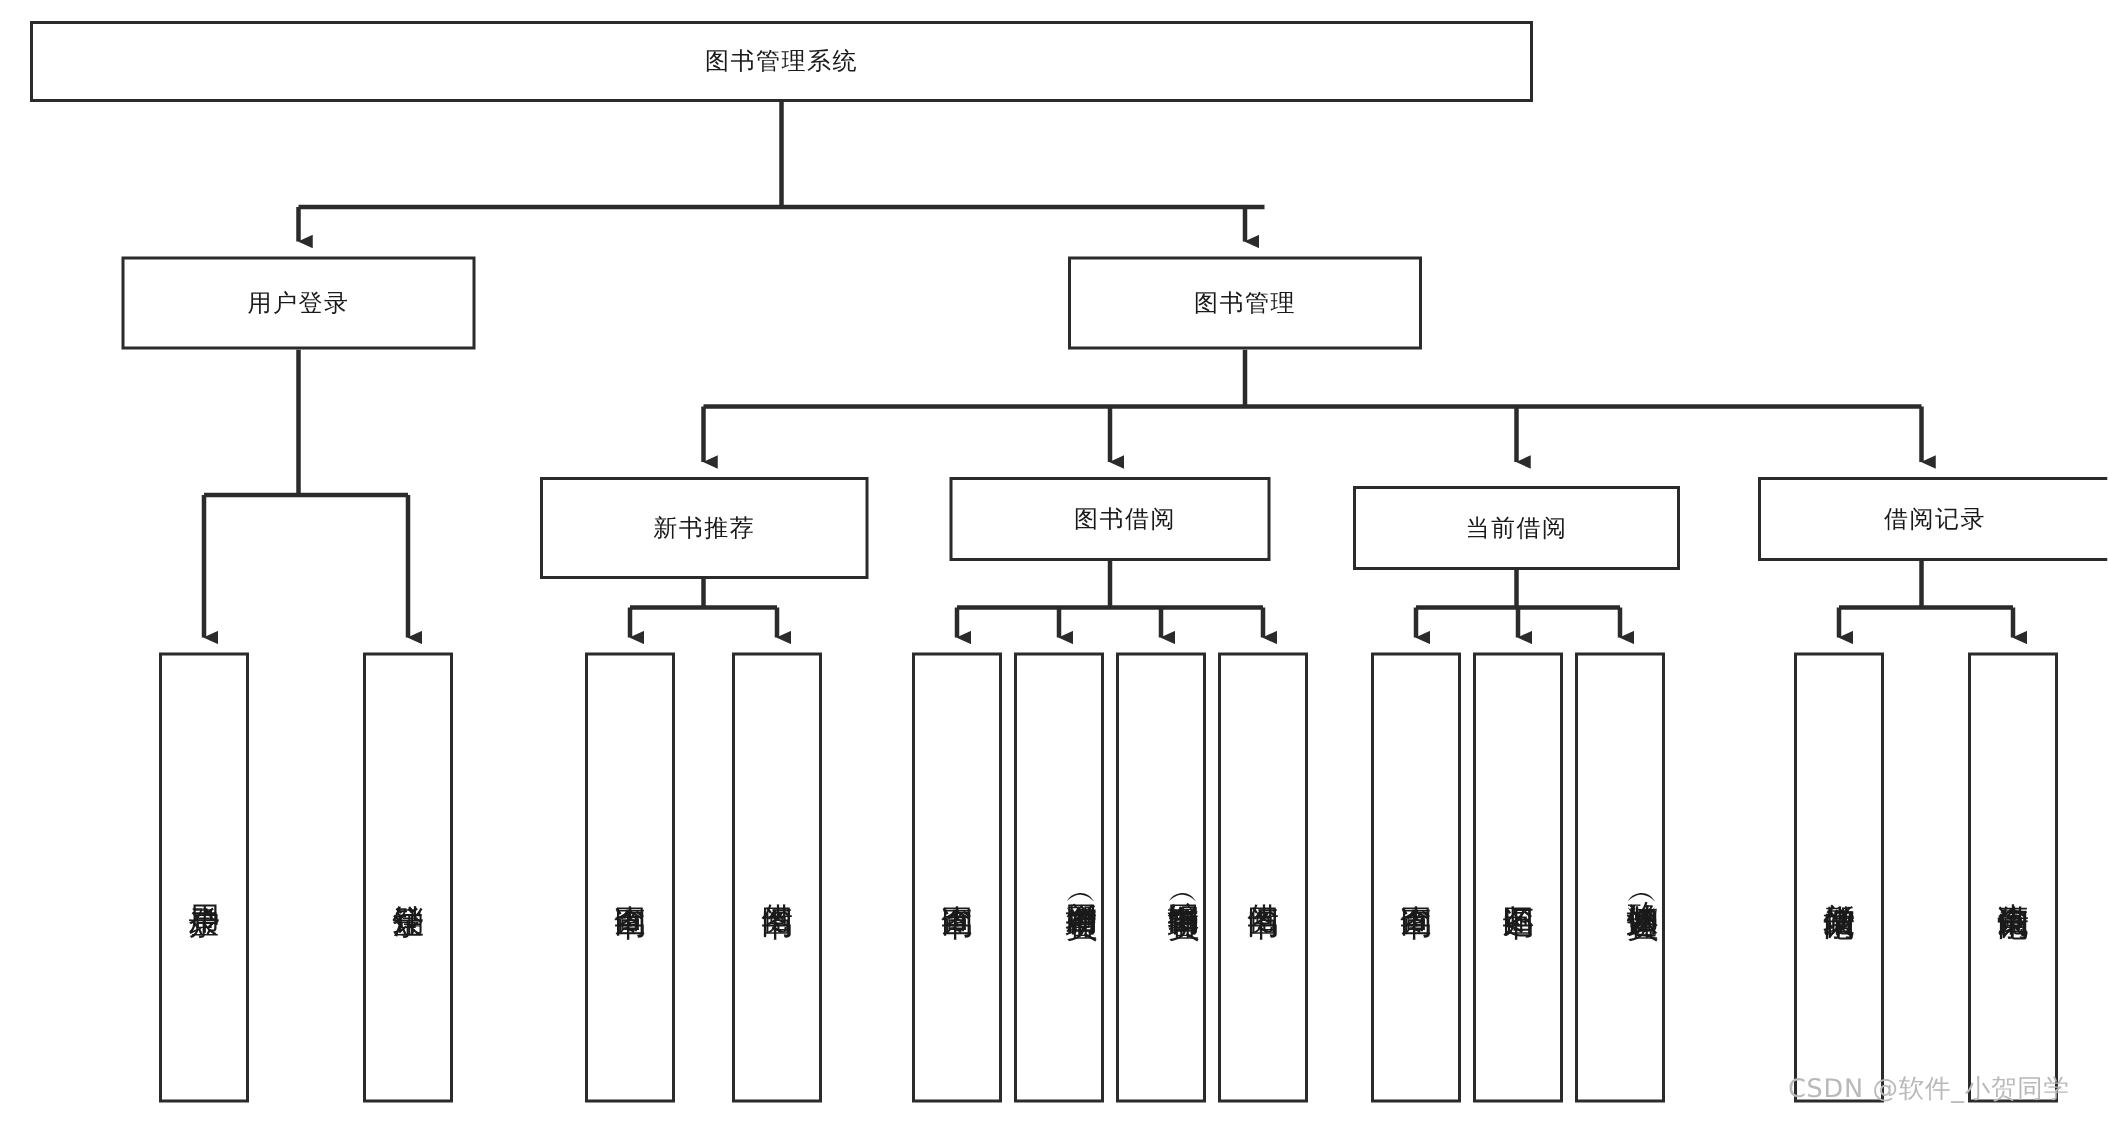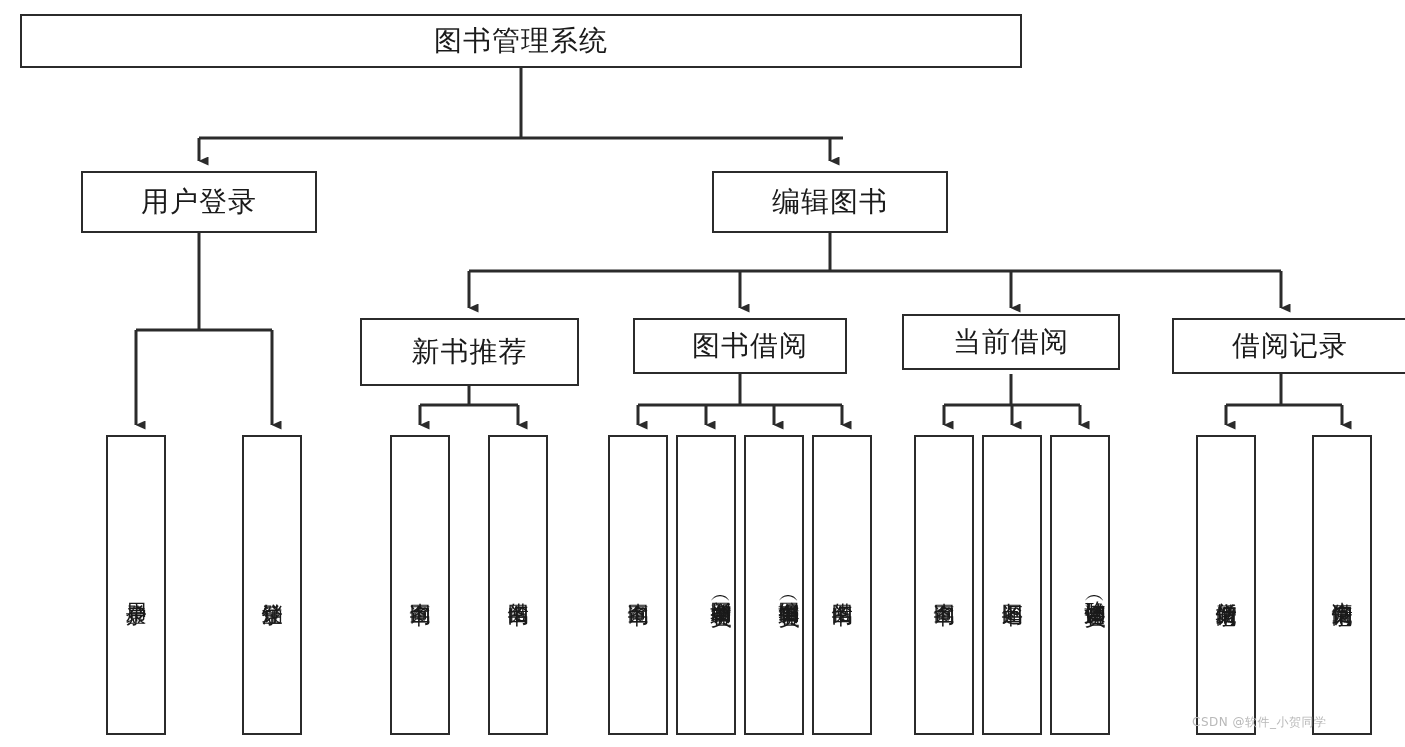--- a/index.html
+++ b/index.html
@@ -29,42 +29,42 @@
     position: absolute;
     box-sizing: border-box;
     background: #ffffff;
     border: 2px solid #2b2b2b;
     display: flex;
     align-items: center;
     justify-content: center;
     color: #1a1a1a;
   }
   .node.horiz {
-    font-size: 28px;
+    font-size: 16px;
     letter-spacing: 1px;
     line-height: 1.2;
     text-align: right;
   }
   .node.vert {
     font-size: 21px;
     line-height: 1.25;
     letter-spacing: 1px;
     writing-mode: vertical-rl;
     text-orientation: upright;
     padding-top: 14px;
     padding-bottom: 8px;
     align-items: flex-start;
     justify-content: center;
   }
   .node.vert.mid {
     align-items: center;
   }
   .watermark {
     position: absolute;
-    font-size: 12px;
+    font-size: 17px;
     color: #b9b9b9;
     letter-spacing: 0.5px;
     white-space: nowrap;
   }
 </style>
 </head>
 <body>
 
 <div id="canvas">
 
@@ -114,25 +114,25 @@
       <path d="M1281,374 L1281,405"></path>
       <path d="M1226,405 L1342,405"></path>
       <path d="M1226,405 L1226,425" marker-end="url(#arrowhead)"></path>
       <path d="M1342,405 L1342,425" marker-end="url(#arrowhead)"></path>
     </g>
   </svg>
 
   <div class="node horiz" style="left:20px; top:14px; width:1002px; height:54px;">图书管理系统</div>
 
   <div class="node horiz" style="left:81px; top:171px; width:236px; height:62px;">用户登录</div>
-  <div class="node horiz" style="left:712px; top:171px; width:236px; height:62px;">编辑图书</div>
+  <div class="node horiz" style="left:712px; top:171px; width:236px; height:62px;">图书管理</div>
 
   <div class="node horiz" style="left:360px; top:318px; width:219px; height:68px;">新书推荐</div>
   <div class="node horiz" style="left:633px; top:318px; width:214px; height:56px;padding-left:20px;">图书借阅</div>
-  <div class="node horiz" style="left:902px; top:314px; width:218px; height:56px;">当前借阅</div>
+  <div class="node horiz" style="left:902px; top:324px; width:218px; height:56px;">当前借阅</div>
   <div class="node horiz" style="left:1172px; top:318px; width:236px; height:56px;">借阅记录</div>
 
   <div class="node vert mid" style="left:106px; top:435px; width:60px; height:300px;">用户登录</div>
   <div class="node vert mid" style="left:242px; top:435px; width:60px; height:300px;">注销登录</div>
 
   <div class="node vert mid" style="left:390px; top:435px; width:60px; height:300px;">查询图书</div>
   <div class="node vert mid" style="left:488px; top:435px; width:60px; height:300px;">借阅图书</div>
 
   <div class="node vert mid" style="left:608px; top:435px; width:60px; height:300px;">查询图书</div>
   <div class="node vert" style="left:676px; top:435px; width:60px; height:300px;">新增图书（管理员）</div>

